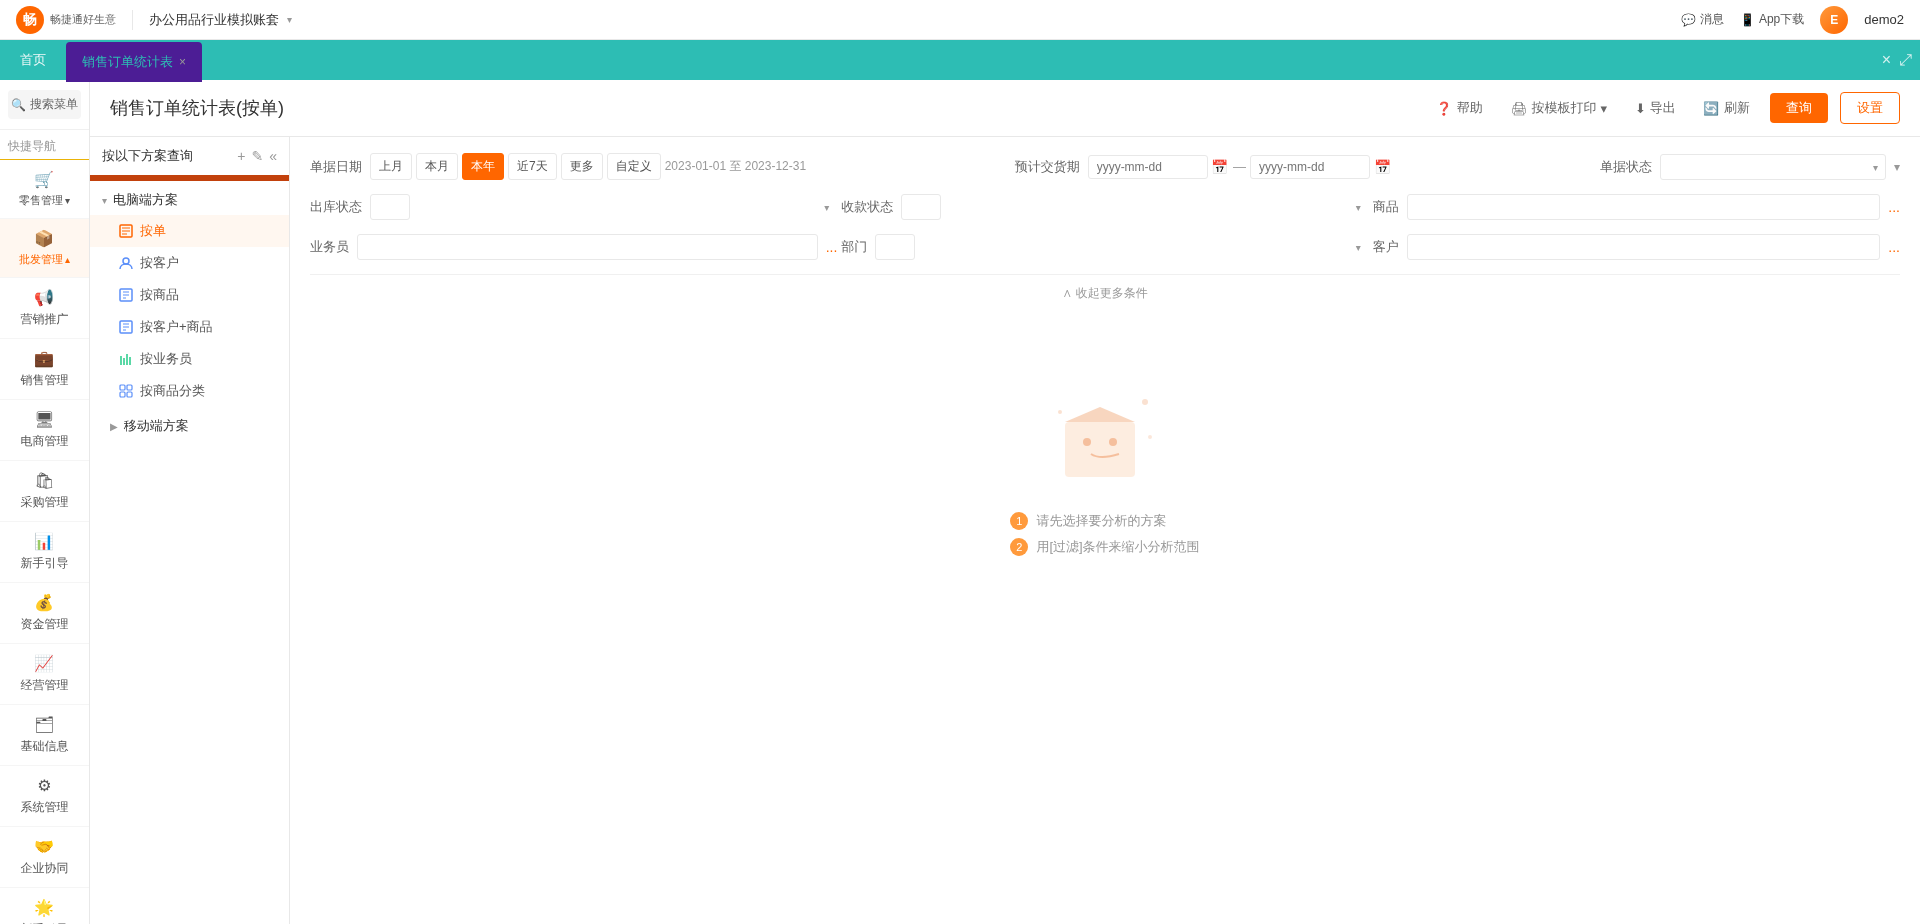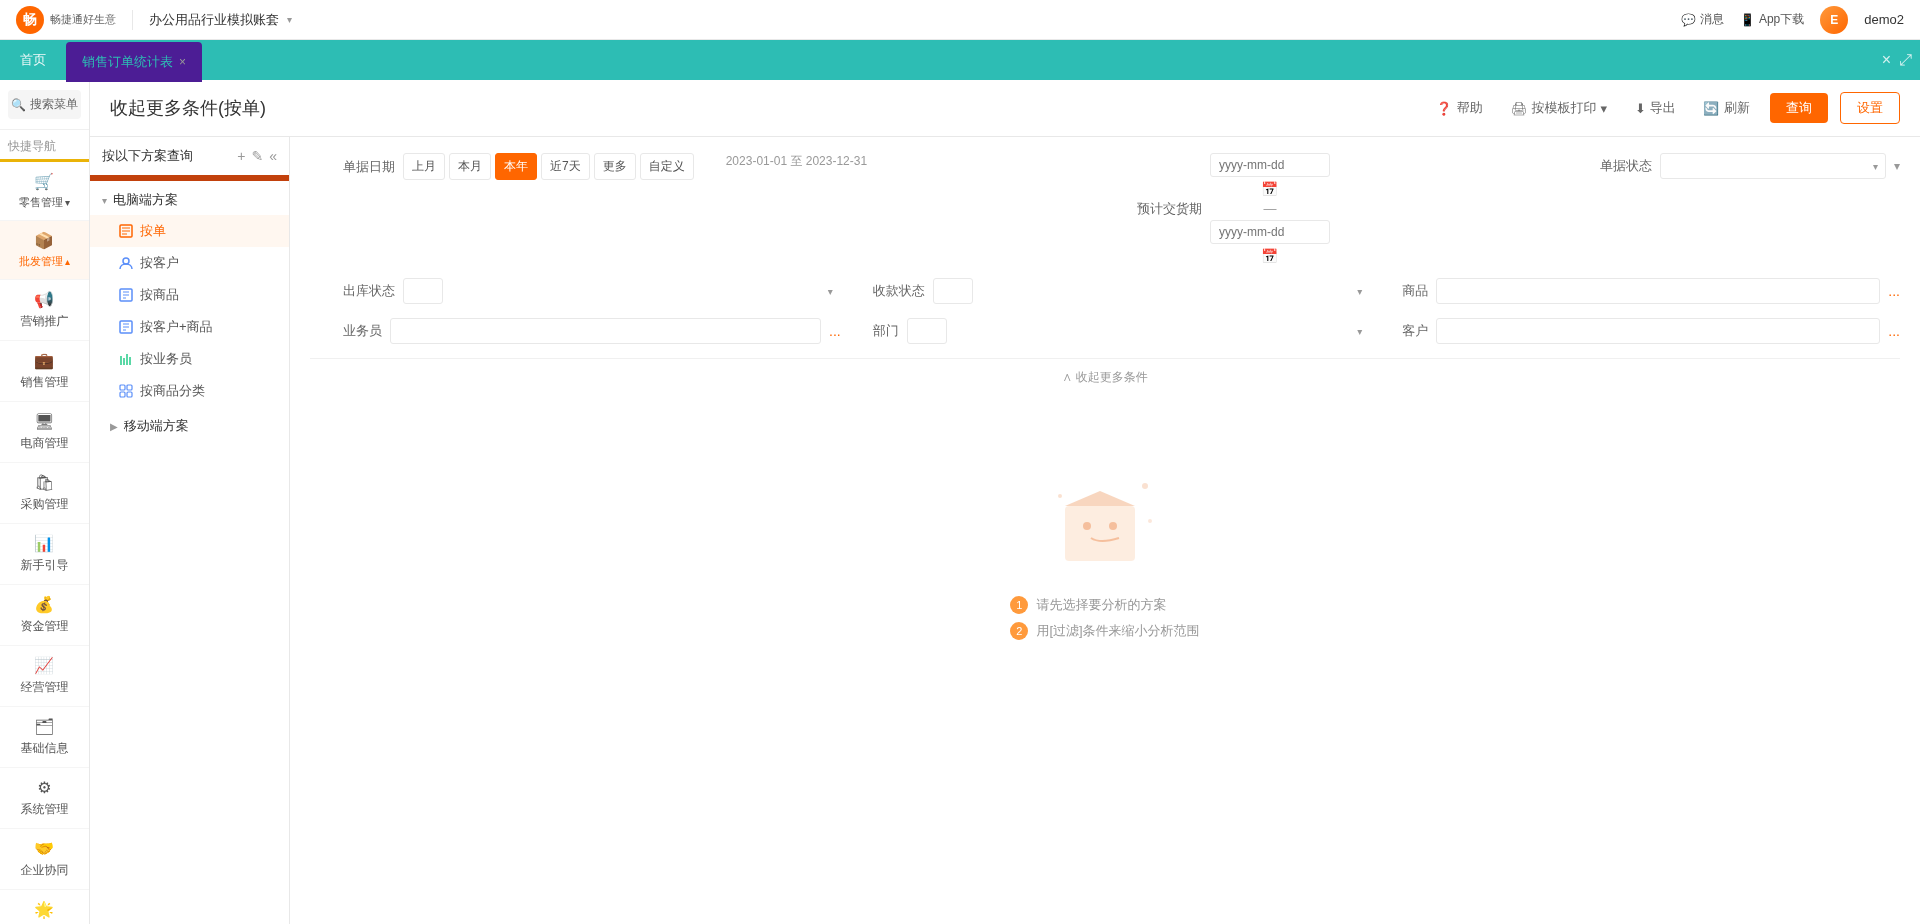--- a/index.html
+++ b/index.html
@@ -97,21 +97,21 @@
       cursor: pointer;
       display: flex;
       align-items: center;
       justify-content: center;
       gap: 4px;
     }
     .sidebar-nav-label {
       padding: 8px 8px 4px;
       font-size: 12px;
       color: #999;
-      border-bottom: 3px solid #eab308;
+      border-bottom: 1px solid #eab308;
     }
     .sidebar-item {
       padding: 10px 4px;
       text-align: center;
       cursor: pointer;
       font-size: 12px;
       color: #555;
       border-bottom: 1px solid #f5f5f5;
       display: flex;
       flex-direction: column;
@@ -226,24 +226,23 @@
 
     
     .filter-area {
       flex: 1;
       background: #fff;
       padding: 16px 20px;
       overflow-y: auto;
     }
     .filter-row {
       display: flex;
-      align-items: flex-start;
-      gap: 32px;
+      align-items: center;
+      gap: 4px;
       margin-bottom: 14px;
-      margin-left: 33px;
     }
     .filter-group {
       display: flex;
       align-items: center;
       gap: 8px;
       flex: 1;
     }
     .filter-label { font-size: 13px; color: #666; white-space: nowrap; }
     .filter-date-group {
       display: flex;
@@ -259,21 +258,20 @@
       cursor: pointer;
       font-size: 12px;
       color: #555;
     }
     .date-btn.active { background: #ff6600; color: #fff; border-color: #ff6600; }
     .date-range-text { font-size: 12px; color: #999; }
     .date-input-group {
       display: flex;
       align-items: center;
       gap: 4px;
-      flex-direction: column;
     }
     .date-input {
       border: 1px solid #e8e8e8;
       border-radius: 3px;
       padding: 4px 8px;
       font-size: 12px;
       color: #999;
       width: 120px;
       outline: none;
     }
@@ -478,21 +476,21 @@
     <div class="sidebar-item">
       <span class="sidebar-item-icon">🌟</span>
       <span>新手引导</span>
     </div>
 
   </div>
 
   <div class="content-area">
 
     <div class="page-header">
-      <h1 class="page-title">收起更多条件(按单)</h1>
+      <h1 class="page-title">销售订单统计表(按单)</h1>
       <div class="page-actions">
         <div class="page-action-btn">
           <span>❓</span>
           <span>帮助</span>
         </div>
         <div class="page-action-btn">
           <span>🖨</span>
           <span>按模板打印</span>
           <span>▾</span>
         </div>

